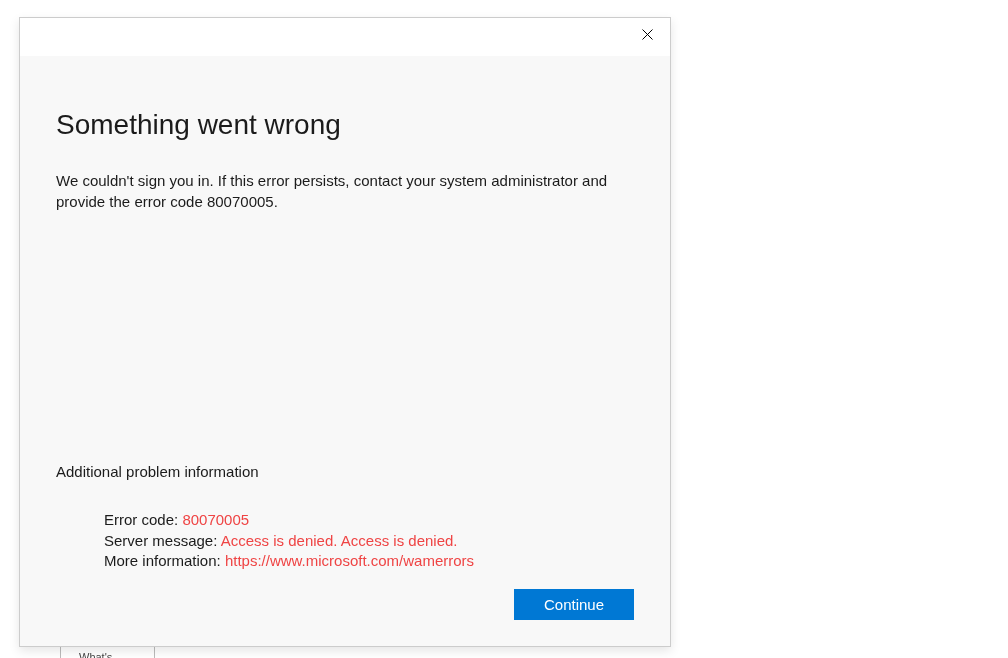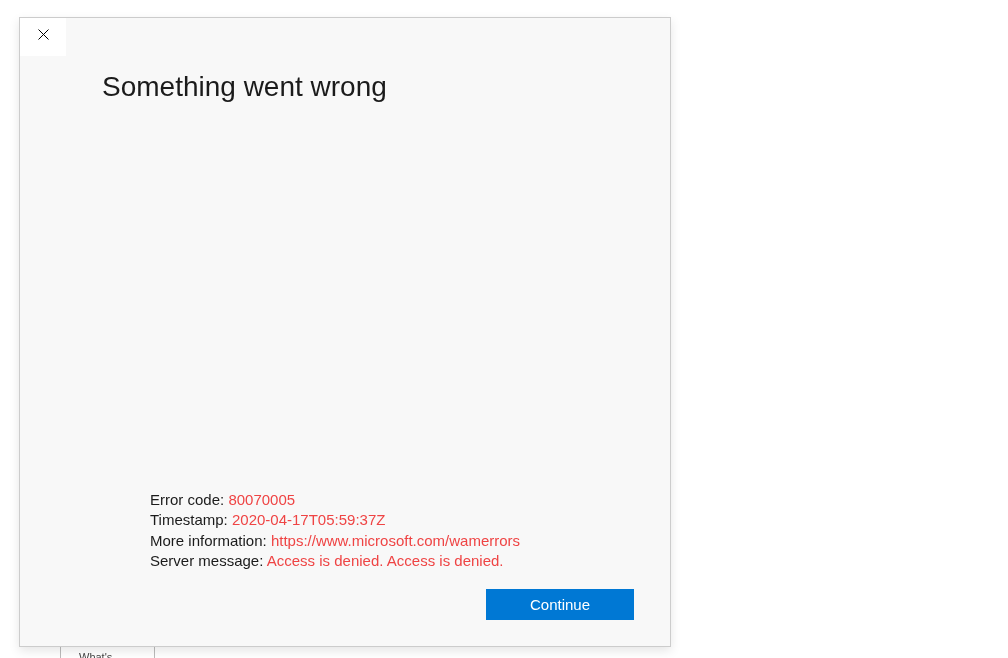--- a/index.html
+++ b/index.html
@@ -20,20 +20,21 @@
     .dialog {
       position: absolute;
       left: 19px;
       top: 17px;
       width: 652px;
       height: 630px;
       background: #f8f8f8;
       border: 1px solid #cccccc;
       box-shadow: 0 4px 10px rgba(0,0,0,0.1);
       display: flex;
+      flex-direction: column;
     }
 
     .titlebar {
       height: 38px;
       background: #ffffff;
       display: flex;
       justify-content: flex-end;
       align-items: flex-start;
     }
 
@@ -108,21 +109,21 @@
       justify-content: flex-end;
       margin-top: 18px;
       margin-bottom: 6px;
     }
 
     .primary-btn {
       background: #0078d4;
       color: #ffffff;
       border: none;
       font-size: 15px;
-      padding: 7px 44px;
+      padding: 7px 30px;
       min-width: 120px;
       cursor: pointer;
       font-family: inherit;
     }
 
     .bg-tab-fragment {
       position: absolute;
       left: 60px;
       top: 647px;
       width: 95px;
@@ -150,36 +151,35 @@
     <button class="close-btn">
       <svg width="11" height="11" viewBox="0 0 11 11">
         <line x1="0.5" y1="0.5" x2="10.5" y2="10.5" stroke="currentColor" stroke-width="1"></line>
         <line x1="10.5" y1="0.5" x2="0.5" y2="10.5" stroke="currentColor" stroke-width="1"></line>
       </svg>
     </button>
   </div>
 
   <div class="content">
     <h1 class="heading">Something went wrong</h1>
+    <p class="description">We couldn't sign you in. If this error persists, contact your system administrator and provide the error code 80070005.</p>
 
     <div class="spacer"></div>
 
+    <div class="additional-heading">Additional problem information</div>
 
     <div class="info-list">
       <div class="info-row">
         <span class="info-label">Error code: </span><span class="info-value">80070005</span>
       </div>
       <div class="info-row">
-        <span class="info-label">Timestamp: </span><span class="info-value">2020-04-17T05:59:37Z</span>
+        <span class="info-label">Server message: </span><span class="info-value">Access is denied. Access is denied.</span>
       </div>
       <div class="info-row">
         <span class="info-label">More information: </span><span class="info-value">https://www.microsoft.com/wamerrors</span>
-      </div>
-      <div class="info-row">
-        <span class="info-label">Server message: </span><span class="info-value">Access is denied. Access is denied.</span>
       </div>
     </div>
 
     <div class="button-row">
       <button class="primary-btn">Continue</button>
     </div>
   </div>
 </div>
 
 </body></html>

